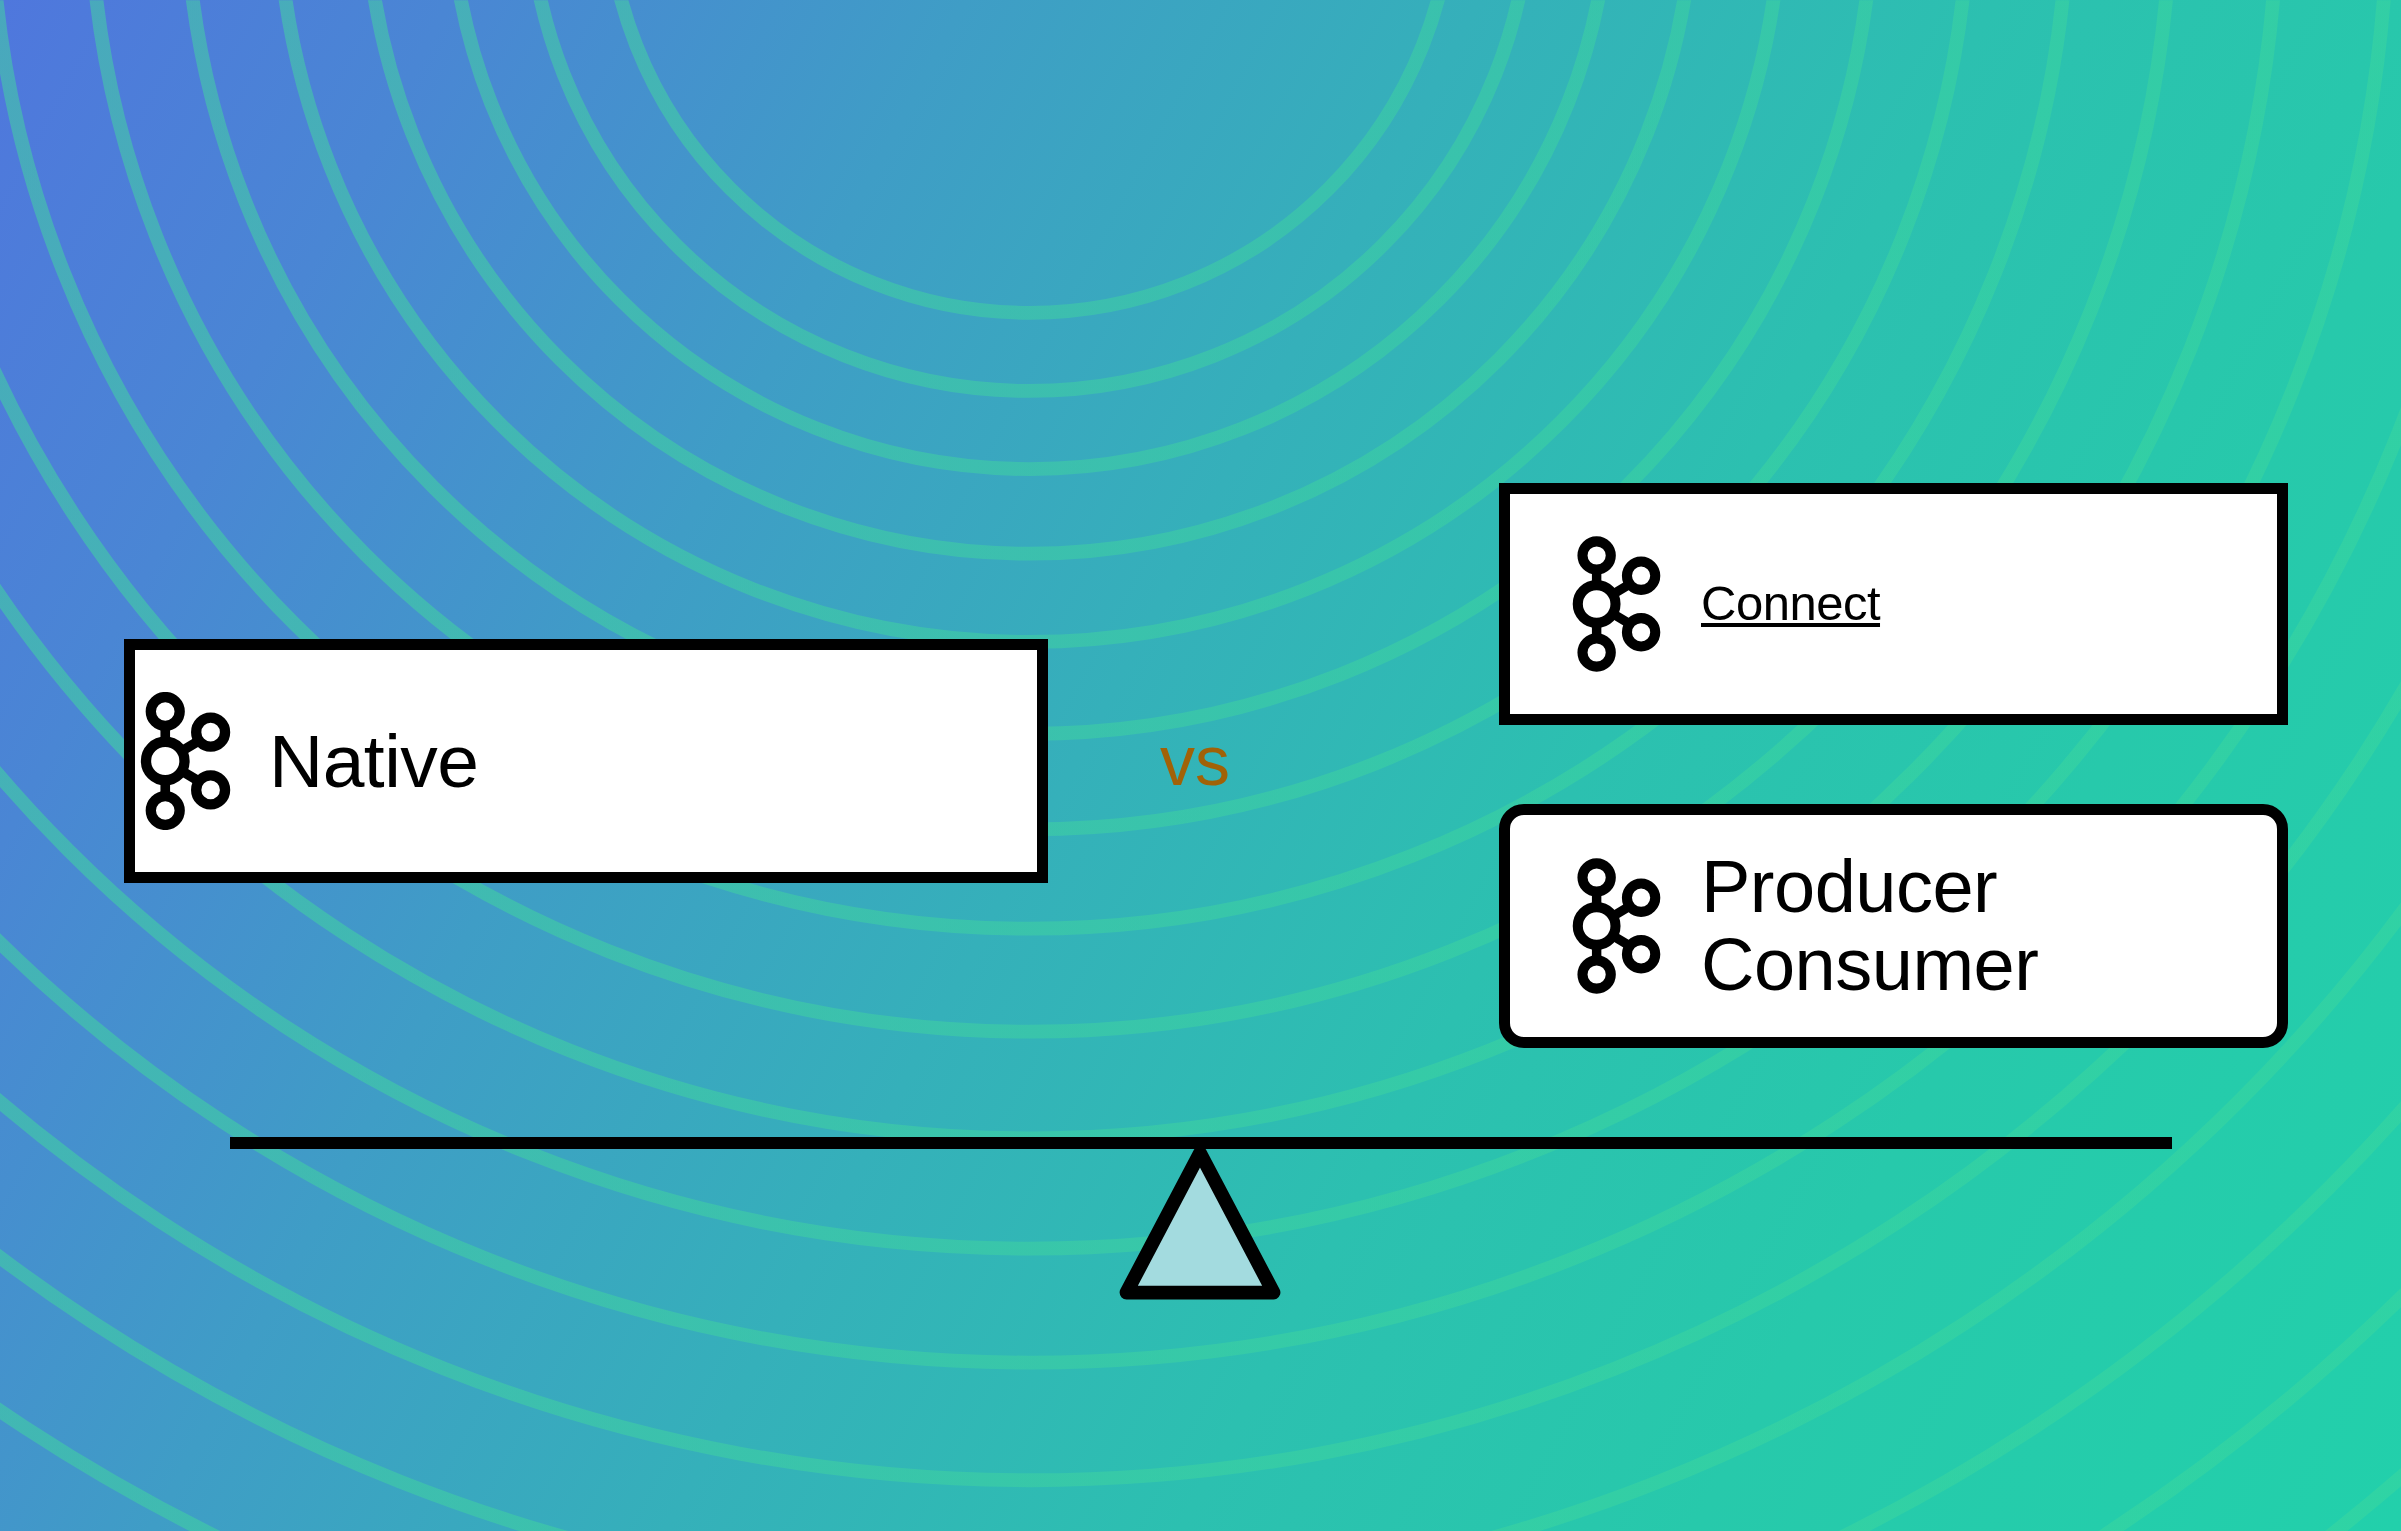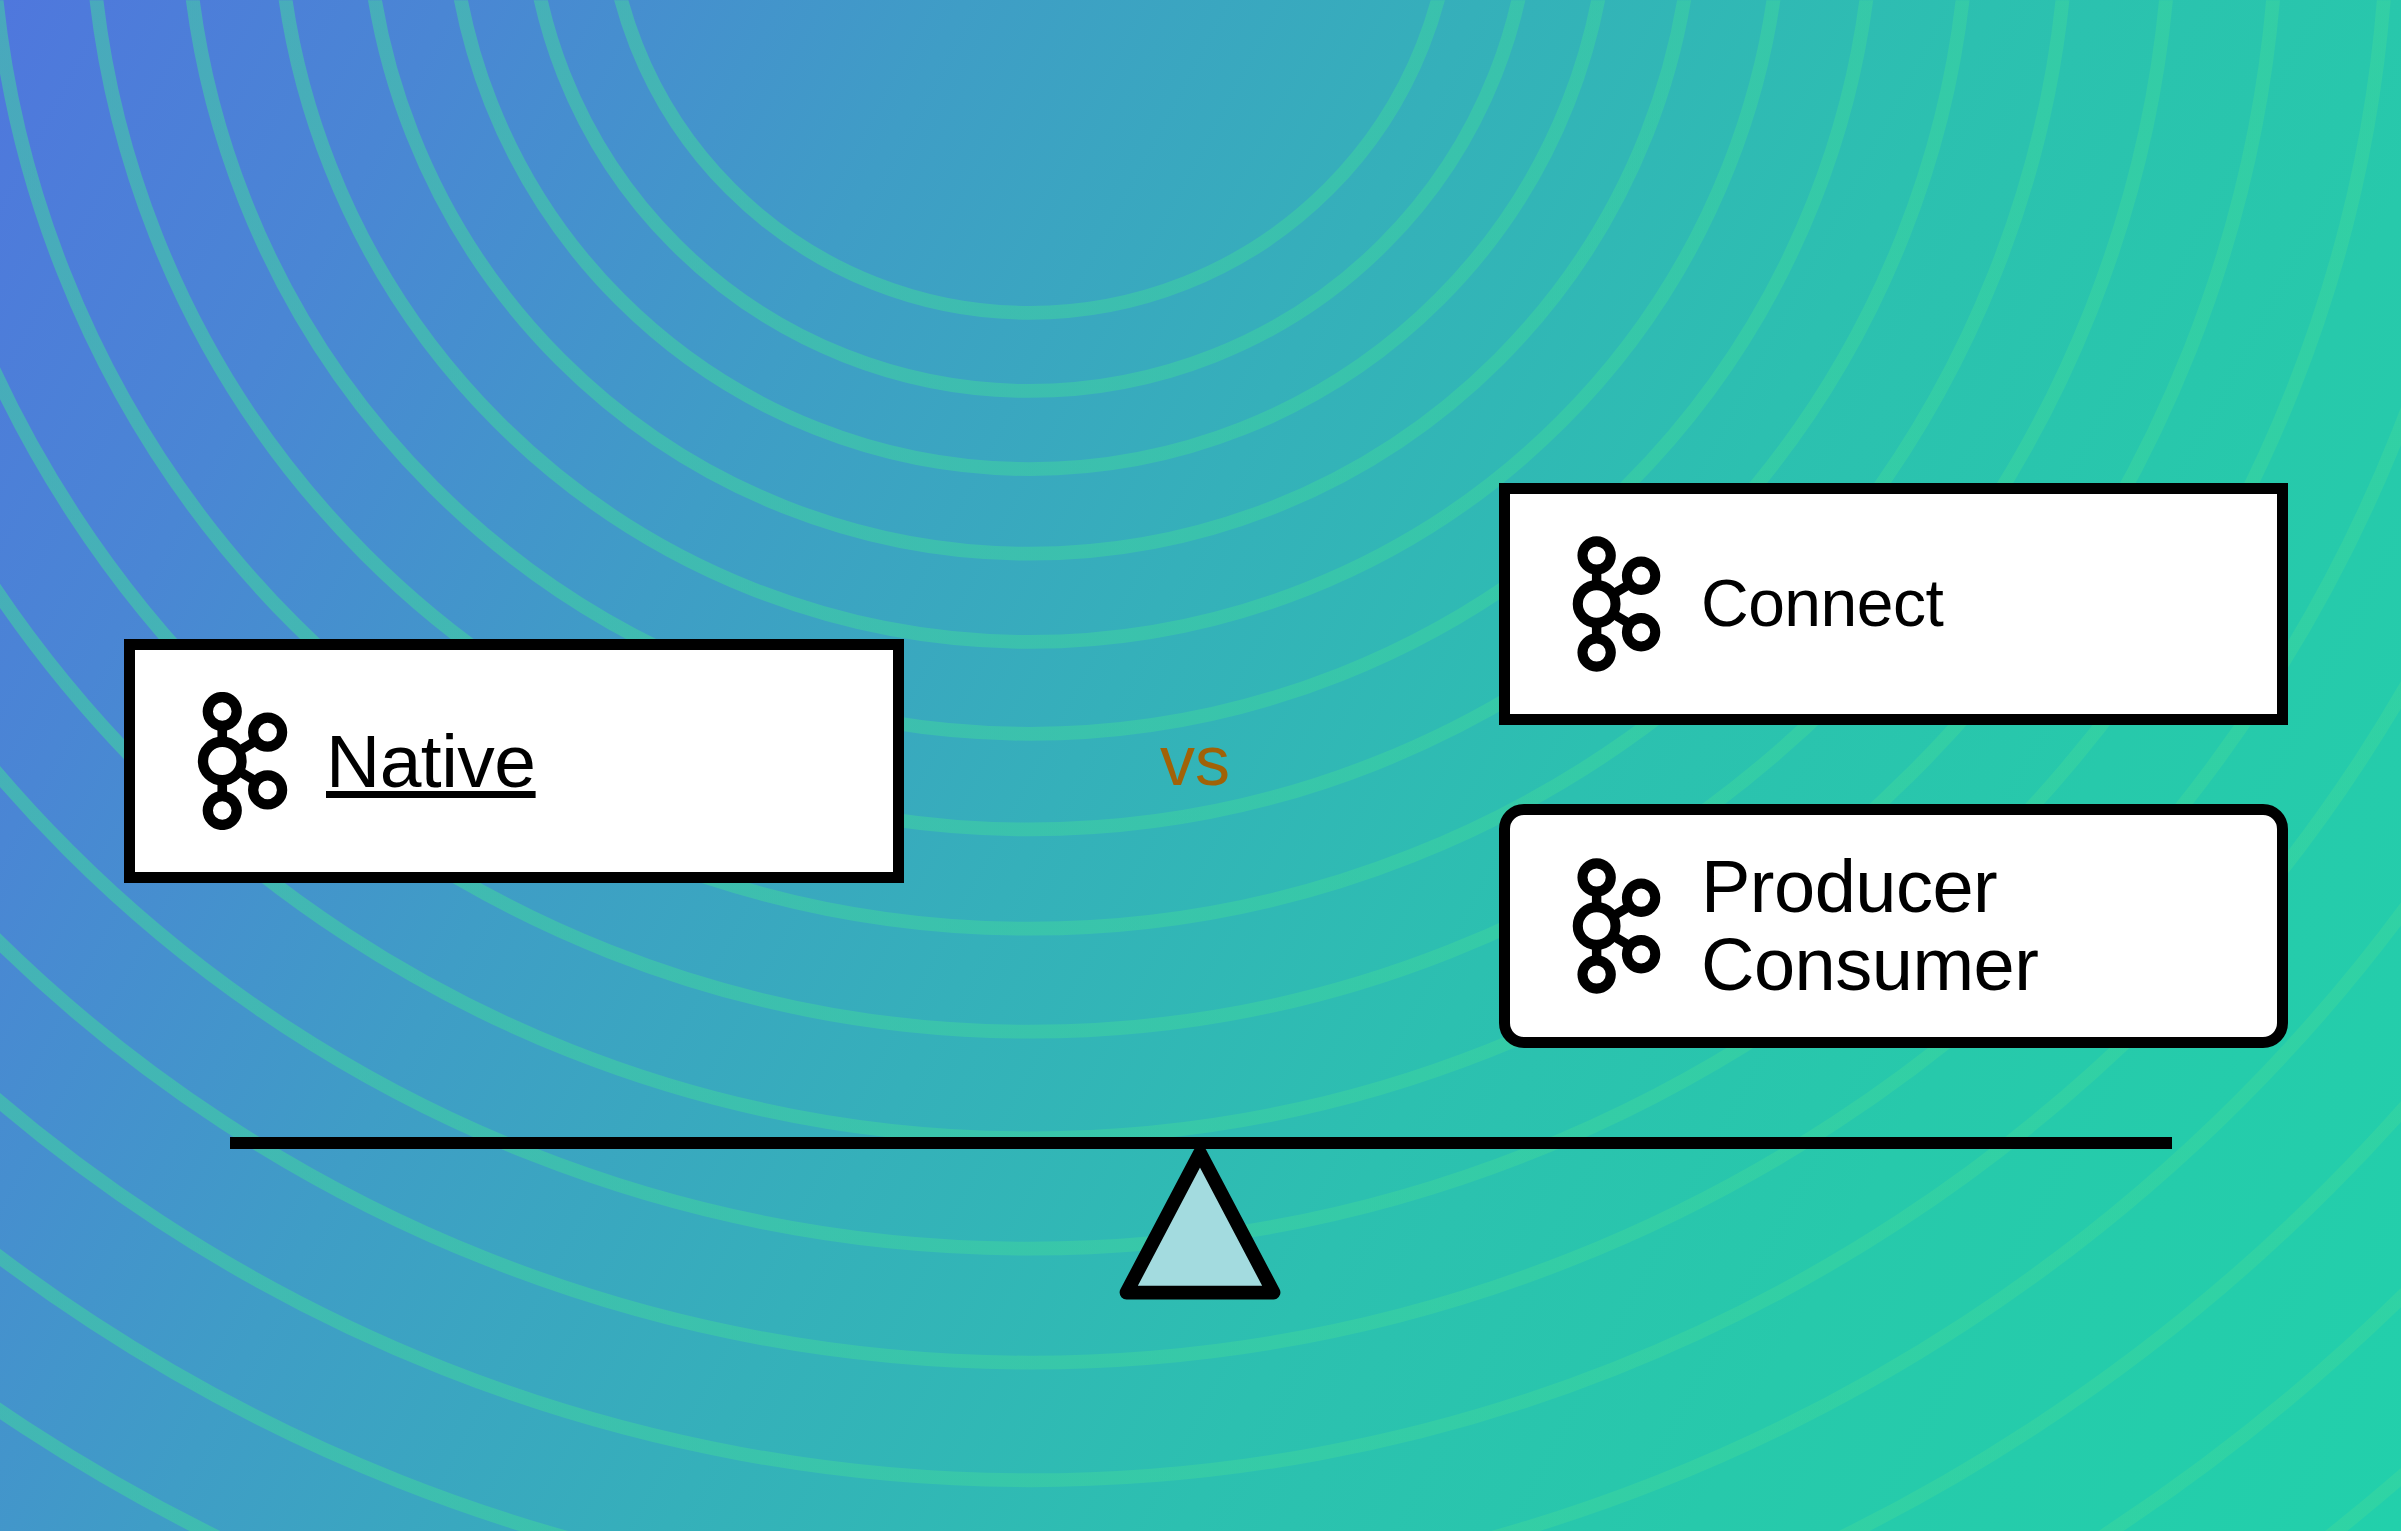--- a/index.html
+++ b/index.html
@@ -54,37 +54,35 @@
   .box-text {
     color: #000000;
     font-weight: 400;
     letter-spacing: -0.5px;
     white-space: pre-line;
   }
 
   #box-native {
     left: 124px;
     top: 639px;
-    width: 780px;
+    width: 924px;
     height: 244px;
-    padding-left: 57px;
-    text-decoration: underline;
   }
   #box-native .kafka-icon { margin-right: 35px; }
   #box-native .box-text { font-size: 75px; line-height: 1.05; }
 
   #box-connect {
     left: 1499px;
     top: 483px;
     width: 789px;
     height: 242px;
     padding-left: 57px;
   }
   #box-connect .kafka-icon { margin-right: 37px; }
-  #box-connect .box-text { font-size: 66px; line-height: 1.05; }
+  #box-connect .box-text { font-size: 49px; line-height: 1.05; text-decoration: underline; }
 
   #box-producer-consumer {
     left: 1499px;
     top: 804px;
     width: 789px;
     height: 244px;
     padding-left: 57px;
     border-radius: 25px;
   }
   #box-producer-consumer .kafka-icon { margin-right: 37px; }

